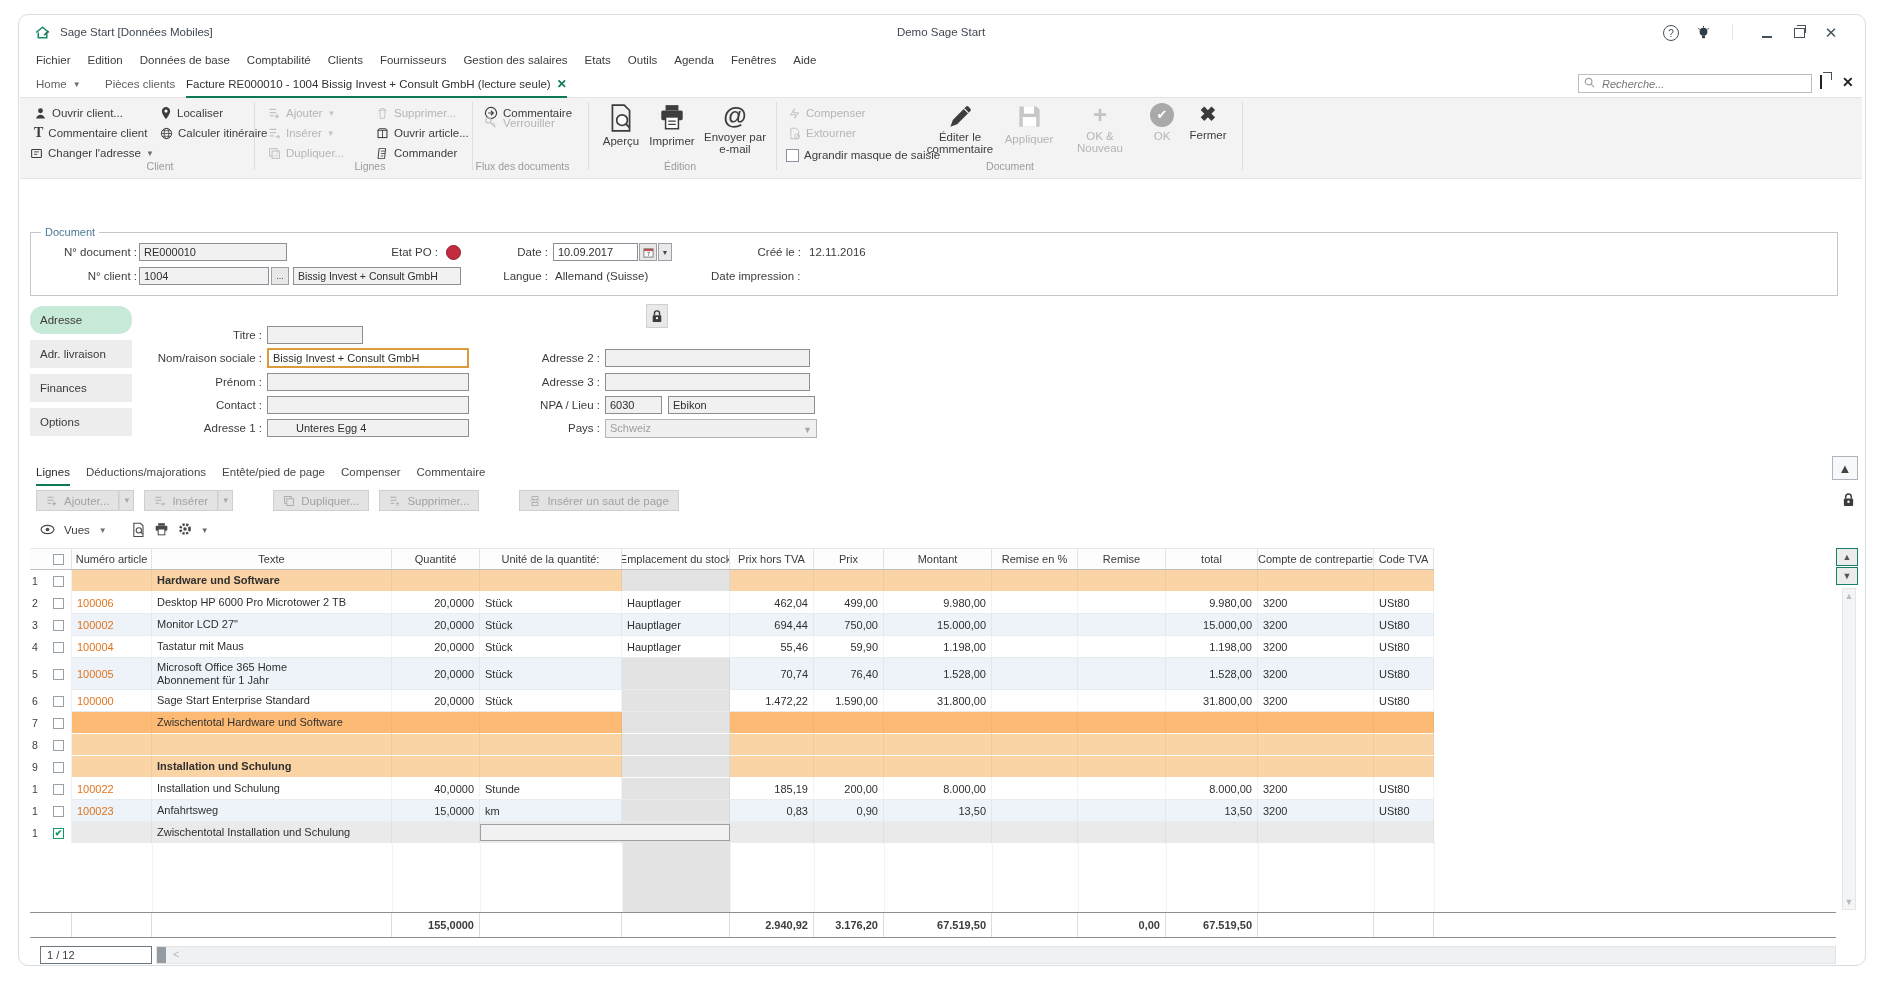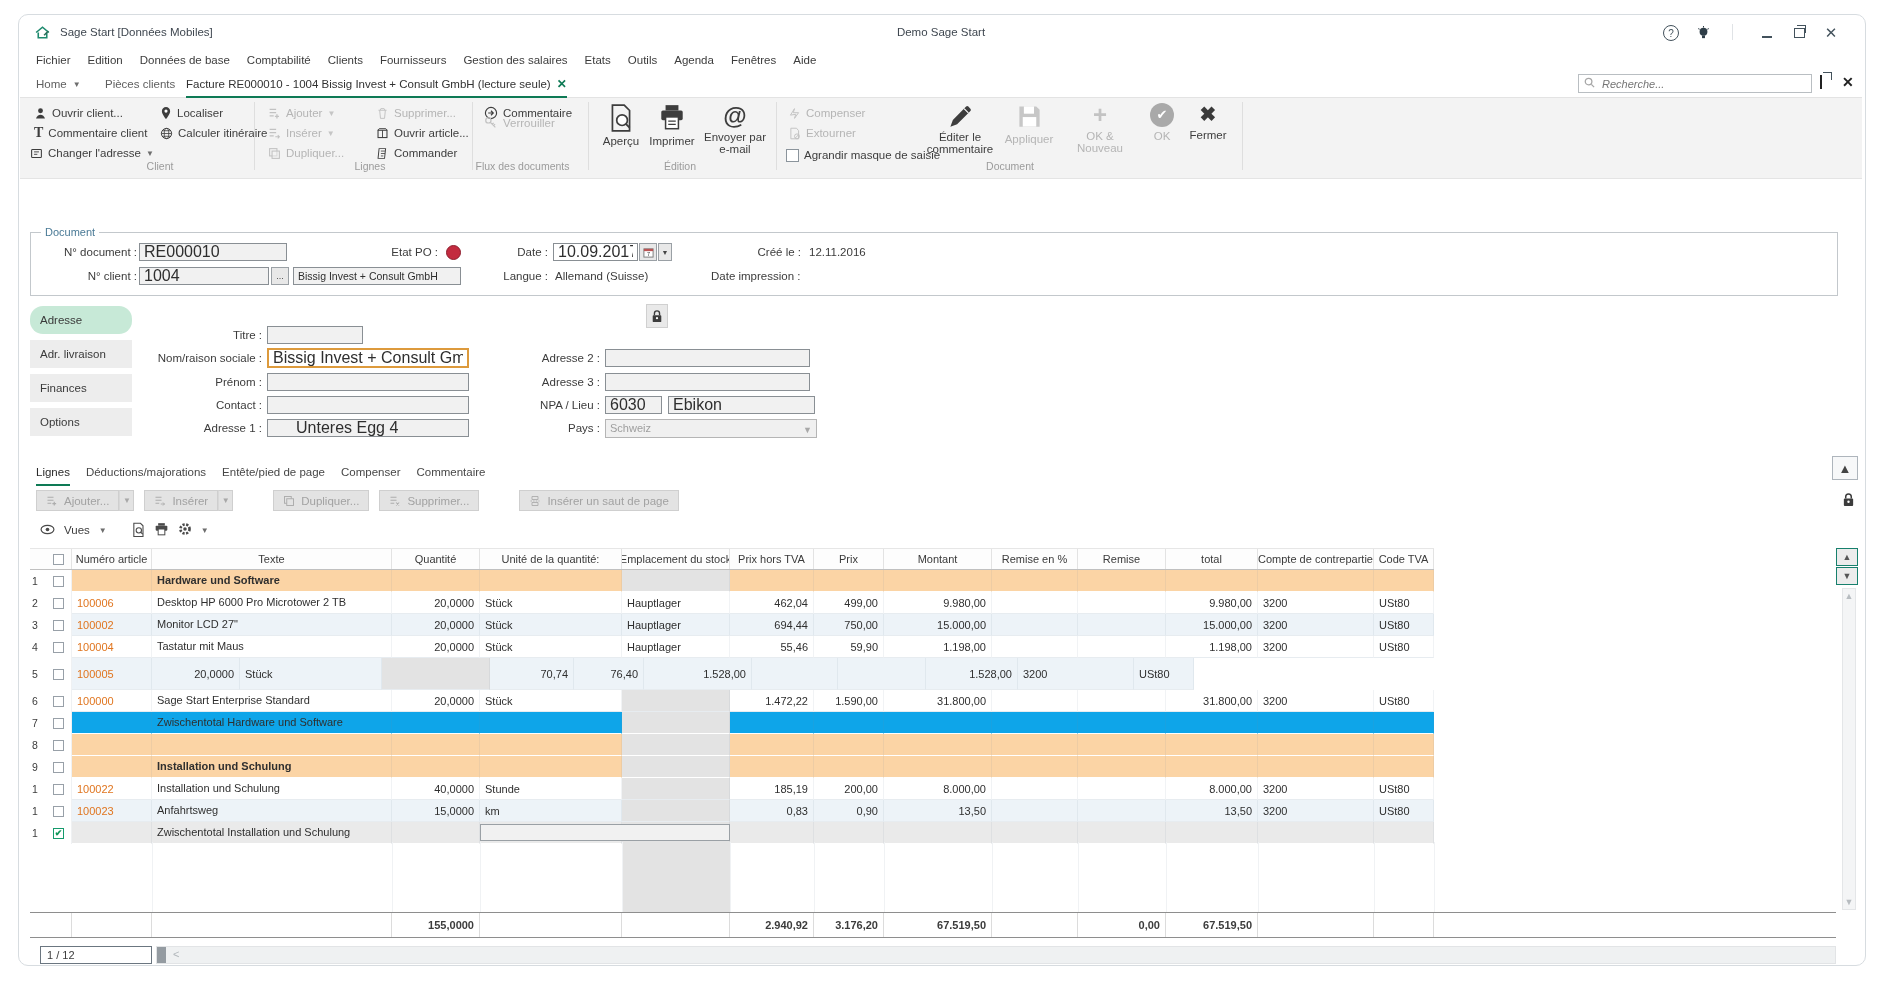--- a/index.html
+++ b/index.html
@@ -45,21 +45,21 @@
   .okcircle{width:24px;height:24px;border-radius:50%;background:#a9a9a9;color:#fff;display:flex;align-items:center;justify-content:center;font-size:13px;}
   .bigx{font-size:20px;font-weight:bold;color:#3a3a3a;line-height:22px;}
   .bigplus{font-size:24px;font-weight:bold;color:#c3c3c3;line-height:24px;}
   .bigat{font-size:24px;font-weight:bold;color:#3d3d3d;line-height:26px;}
 
   
   .docpanel{position:absolute;left:30px;top:232px;width:1806px;height:62px;border:1px solid #c3c8cc;}
   .docpanel .legend{position:absolute;left:10px;top:-7px;background:#fff;padding:0 4px;color:#4a7a96;font-size:11px;}
   .flabel{position:absolute;height:18px;line-height:18px;text-align:right;}
   .flabel.l{text-align:left;}
-  .field{position:absolute;height:18px;box-sizing:border-box;background:#f1f1f1;border:1px solid #898f94;font-size:16px;color:#2e2e2e;padding:0 4px;font-family:"Liberation Sans",sans-serif;line-height:16px;}
+  .field{position:absolute;height:18px;box-sizing:border-box;background:#f1f1f1;border:1px solid #898f94;font-size:11px;color:#2e2e2e;padding:0 4px;font-family:"Liberation Sans",sans-serif;line-height:16px;}
   input.field{outline:none;}
   .field.white{background:#fff;}
   .smallbtn{position:absolute;box-sizing:border-box;border:1px solid #9aa0a5;background:#e8e8e8;font-size:9px;color:#444;display:flex;align-items:center;justify-content:center;}
   .redcircle{position:absolute;width:13px;height:13px;border-radius:50%;background:#c32b3f;border:1px solid #8e1f2e;}
   .statictext{position:absolute;height:18px;line-height:18px;}
 
   
   .addr-tab{position:absolute;left:30px;width:102px;height:28px;background:#ededed;display:flex;align-items:center;padding-left:10px;box-sizing:border-box;color:#3a3a3a;}
   .addr-tab.active{background:#c7e9d7;}
   .lockbox{position:absolute;width:20px;height:22px;background:#e9e9e9;border:1px solid #d0d0d0;display:flex;align-items:center;justify-content:center;}
@@ -86,21 +86,21 @@
   .chk-cell{width:26px;box-sizing:border-box;display:flex;align-items:center;justify-content:center;background:#fff;border-right:1px solid rgba(120,140,160,.12);}
   .cb{width:11px;height:11px;border:1px solid #98a0a8;background:#fff;box-sizing:border-box;display:flex;align-items:center;justify-content:center;font-size:9px;}
   .cb.checked{border:1px solid #159a6c;color:#11965a;font-weight:bold;}
   .g-cell{box-sizing:border-box;border-right:1px solid rgba(120,140,160,.10);border-bottom:1px solid #e7ecf0;font-size:11px;color:#2f2f2f;display:flex;flex-direction:column;justify-content:center;padding:0 5px;overflow:hidden;white-space:nowrap;}
   .g-cell.ar{align-items:flex-end;}
   .r-even .g-cell{background:#fff;}
   .r-odd .g-cell{background:#edf3f8;}
   .r-group .g-cell{background:#fbd4a5;border-bottom:1px solid #fff;}
   .r-group .g-cell.c-texte{font-weight:bold;}
   .r-empty .g-cell{background:#fbd4a5;border-bottom:1px solid #fff;}
-  .r-sub .g-cell{background:#0ea5e9;border-bottom:1px solid #fff;}
+  .r-sub .g-cell{background:#fdba74;border-bottom:1px solid #fff;}
   .r-sub2 .g-cell{background:#eaeaea;border-bottom:1px solid #fff;}
   .g-cell.gray{background:#e3e3e3 !important;}
   .article-num{color:#e0751f;}
   .sub2-input{position:absolute;left:450px;top:2px;width:250px;height:17px;background:#f1f1f1;border:1px solid #9aa0a5;box-sizing:border-box;}
 
   .stockstrip{position:absolute;left:622px;top:842px;width:108px;height:70px;background:#e3e3e3;}
   .vline{position:absolute;top:842px;height:70px;width:1px;background:#f0f2f4;}
 
   
   #totals{position:absolute;left:30px;top:912px;width:1806px;height:24px;border-top:1px solid #8e8e8e;border-bottom:1px solid #8e8e8e;display:flex;background:#fff;}
@@ -634,20 +634,24 @@
       <div class="g-cell c-code" style="width: 60px;">USt80</div>
     </div>
     <div class="grid-row r-odd" style="height: 32px;">
       <div class="num-cell">5</div>
       <div class="chk-cell">
         <span class="cb"></span>
       </div>
       <div class="g-cell c-article" style="width: 80px;">
         <span class="article-num">100005</span>
       </div>
+      <div class="g-cell c-texte" style="width: 240px;">
+        <div style="line-height: 13px;">Microsoft Office 365 Home</div>
+        <div style="line-height: 13px;">Abonnement für 1 Jahr</div>
+      </div>
       <div class="g-cell c-qty ar" style="width: 88px;">20,0000</div>
       <div class="g-cell c-unit" style="width: 142px;">Stück</div>
       <div class="g-cell c-stock gray" style="width: 108px;"></div>
       <div class="g-cell c-prix_net ar" style="width: 84px;">70,74</div>
       <div class="g-cell c-prix ar" style="width: 70px;">76,40</div>
       <div class="g-cell c-montant ar" style="width: 108px;">1.528,00</div>
       <div class="g-cell c-remise_pct ar" style="width: 86px;"></div>
       <div class="g-cell c-remise ar" style="width: 88px;"></div>
       <div class="g-cell c-total ar" style="width: 92px;">1.528,00</div>
       <div class="g-cell c-compte" style="width: 116px;">3200</div>

